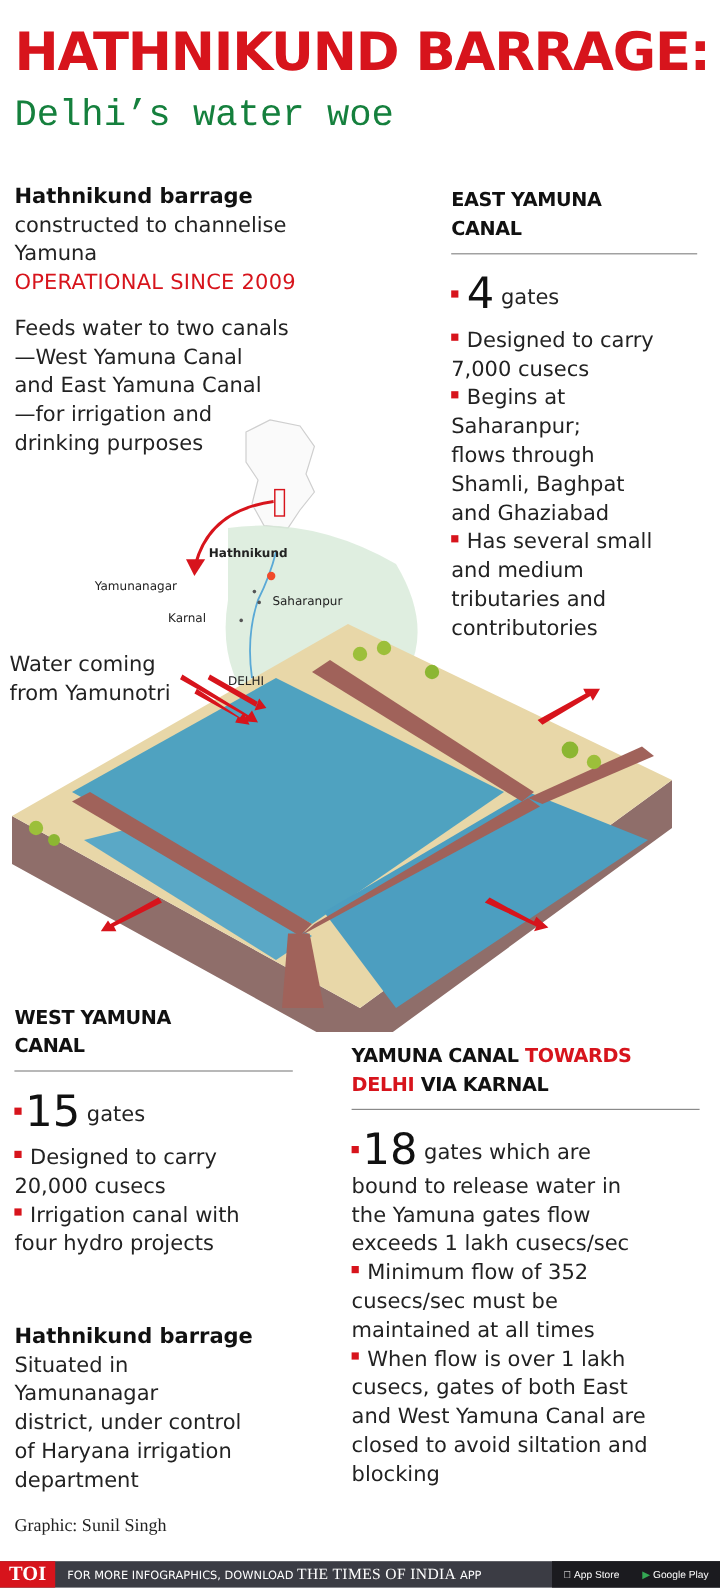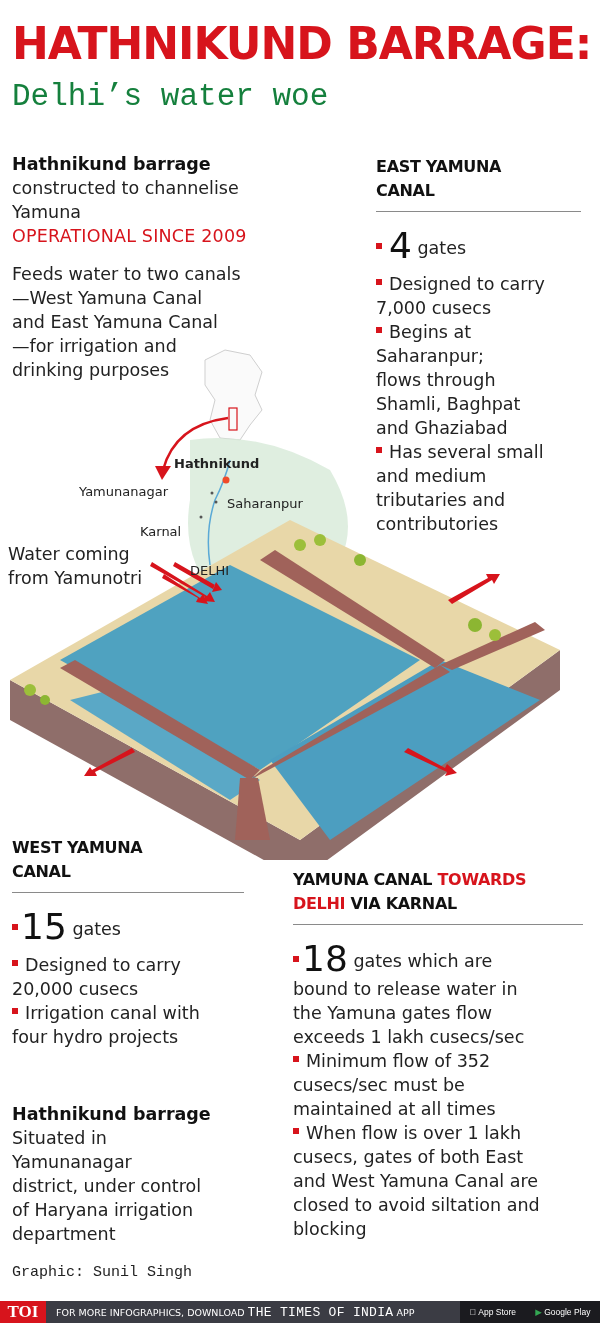--- a/index.html
+++ b/index.html
@@ -11,23 +11,23 @@
   .bold { font-weight: bold; color: #111; }
   .red { color: #d7141c; }
   .head { font-family: "DejaVu Sans", sans-serif; font-weight: bold; font-size: 16px; line-height: 24px; color: #111; letter-spacing: -0.3px; }
   .rule { height: 1px; background: #8a8a8a; }
   .bullet { display: inline-block; width: 6px; height: 6px; background: #d7141c; margin-right: 7px; vertical-align: 5px; }
   .bignum { font-size: 36px; line-height: 36px; font-weight: normal; color: #111; vertical-align: -4px; }
   .illus { left: 0; top: 340px; width: 600px; height: 520px; }
   .footer { left: 0; top: 1301px; width: 600px; height: 22px; background: #3b3c44; display: flex; align-items: center; }
   .toi { background: #d7141c; color: #fff; font-family: "Liberation Serif", serif; font-weight: bold; font-size: 17px; height: 22px; width: 46px; display: flex; align-items: center; justify-content: center; }
   .ftxt { color: #fff; font-family: "DejaVu Sans", sans-serif; font-size: 9.5px; margin-left: 10px; white-space: nowrap; }
-  .ftxt .serif { font-family: Liberation Mono, monospace; font-size: 13px; letter-spacing: 0.3px; }
+  .ftxt .serif { font-family: Liberation Serif, serif; font-size: 13px; letter-spacing: 0.3px; }
   .stores { position: absolute; right: 0; top: 0; height: 22px; width: 140px; background: #1b1b1f; display: flex; align-items: center; justify-content: space-around; color: #fff; font-size: 8.5px; font-family: Liberation Sans, sans-serif; }
-  .maplabel { font-family: "DejaVu Sans", sans-serif; font-size: 13px; color: #222; white-space: nowrap; }
+  .maplabel { font-family: "DejaVu Sans", sans-serif; font-size: 10px; color: #222; white-space: nowrap; }
 </style>
 </head>
 <body>
 
 <div class="abs title">HATHNIKUND BARRAGE:</div>
 <div class="abs subtitle">Delhi’s water woe</div>
 
 <div class="abs txt" style="left:12px; top:152px; width:300px;">
   <div class="bold">Hathnikund barrage</div>
   <div>constructed to channelise</div>
@@ -108,21 +108,21 @@
     <polygon points="162,578 198,598 196,602 208,604 203,594 200,598 164,574"></polygon>
   </g>
   <polygon points="448,600 488,578 486,574 500,574 494,584 492,580 452,604" fill="#d7141c"></polygon>
   <polygon points="135,752 95,772 97,776 84,776 90,767 92,770 132,748" fill="#d7141c"></polygon>
   <polygon points="408,748 445,768 447,764 457,773 445,776 447,772 404,752" fill="#d7141c"></polygon>
 </svg>
 
 <div class="abs maplabel" style="left:174px; top:456px; font-weight:bold;">Hathnikund</div>
 <div class="abs maplabel" style="left:79px; top:484px;">Yamunanagar</div>
 <div class="abs maplabel" style="left:227px; top:496px;">Saharanpur</div>
-<div class="abs maplabel" style="left:140px; top:524px;">Karnal</div>
+<div class="abs maplabel" style="left:140px; top:510px;">Karnal</div>
 <div class="abs maplabel" style="left:190px; top:563px;">DELHI</div>
 <div class="abs txt" style="left:8px; top:542px;">
   <div>Water coming</div>
   <div>from Yamunotri</div>
 </div>
 
 <div class="abs" style="left:12px; top:836px; width:232px;">
   <div class="head">WEST YAMUNA</div>
   <div class="head">CANAL</div>
   <div class="rule" style="margin-top:8px;"></div>
@@ -139,21 +139,21 @@
 </div>
 
 <div class="abs txt" style="left:12px; top:1102px; width:240px;">
   <div class="bold">Hathnikund barrage</div>
   <div>Situated in</div>
   <div>Yamunanagar</div>
   <div>district, under control</div>
   <div>of Haryana irrigation</div>
   <div>department</div>
 </div>
-<div class="abs" style="left:12px; top:1264px; font-family:Liberation Mono, monospace; font-size:15px; color:#222;">Graphic: Sunil Singh</div>
+<div class="abs" style="left:12px; top:1264px; font-family:Liberation Serif, serif; font-size:15px; color:#222;">Graphic: Sunil Singh</div>
 
 <div class="abs" style="left:293px; top:868px; width:290px;">
   <div class="head">
     <span>YAMUNA CANAL </span><span class="red">TOWARDS</span>
   </div>
   <div class="head">
     <span class="red">DELHI</span><span> VIA KARNAL</span>
   </div>
   <div class="rule" style="margin-top:8px;"></div>
   <div class="txt" style="margin-top:16px;">

